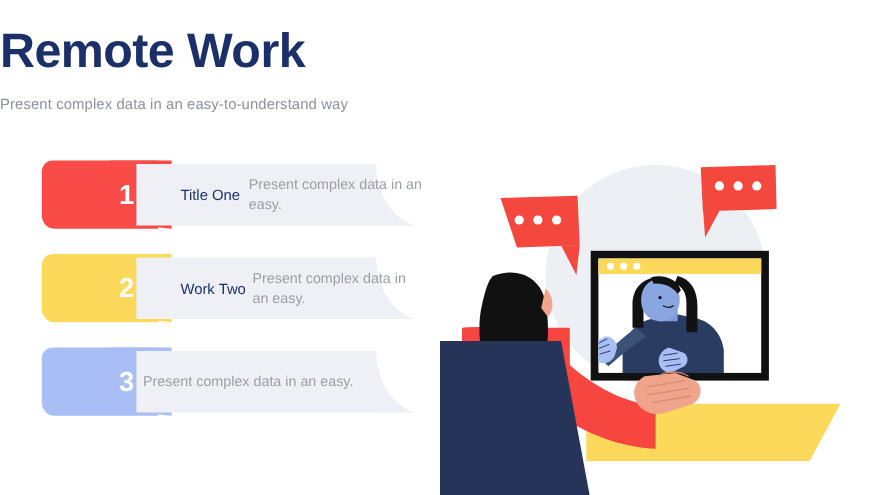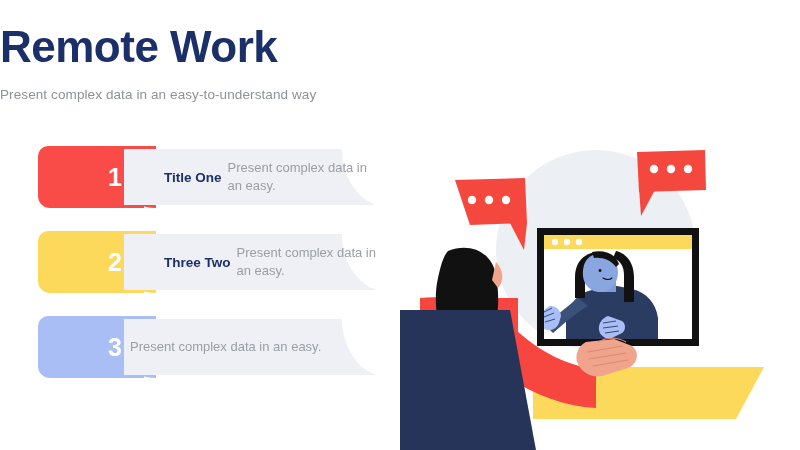--- a/index.html
+++ b/index.html
@@ -128,21 +128,21 @@
     width: 260px;
     height: 56px;
     display: flex;
     align-items: center;
     z-index: 5;
   }
   .row-title {
     width: 108px;
     padding-left: 40px;
     font-size: 13.5px;
-    font-weight: bold;
+    font-weight: normal;
     color: #1b3069;
     white-space: nowrap;
   }
   .row-desc {
     font-size: 13px;
     line-height: 1.35;
     color: #9a9ea6;
     padding-left: 6px;
   }
 
@@ -182,21 +182,21 @@
     </div>
 
     <div class="row">
       <div class="ribbon" id="ribbon-2" style="background: rgb(252, 217, 91);"></div>
       <div class="ribbon-curve" id="ribbon-curve-2" style="background: rgb(252, 217, 91);"></div>
       <div class="panel"></div>
       <div class="panel-tail"></div>
       <div class="panel-cut"></div>
       <div class="ribbon-num">2</div>
       <div class="panel-text">
-        <div class="row-title">Three Two</div>
+        <div class="row-title">Work Two</div>
         <div class="row-desc">Present complex data in an easy.</div>
       </div>
     </div>
 
     <div class="row">
       <div class="ribbon" id="ribbon-3" style="background: rgb(168, 190, 245);"></div>
       <div class="ribbon-curve" id="ribbon-curve-3" style="background: rgb(168, 190, 245);"></div>
       <div class="panel"></div>
       <div class="panel-tail"></div>
       <div class="panel-cut"></div>

